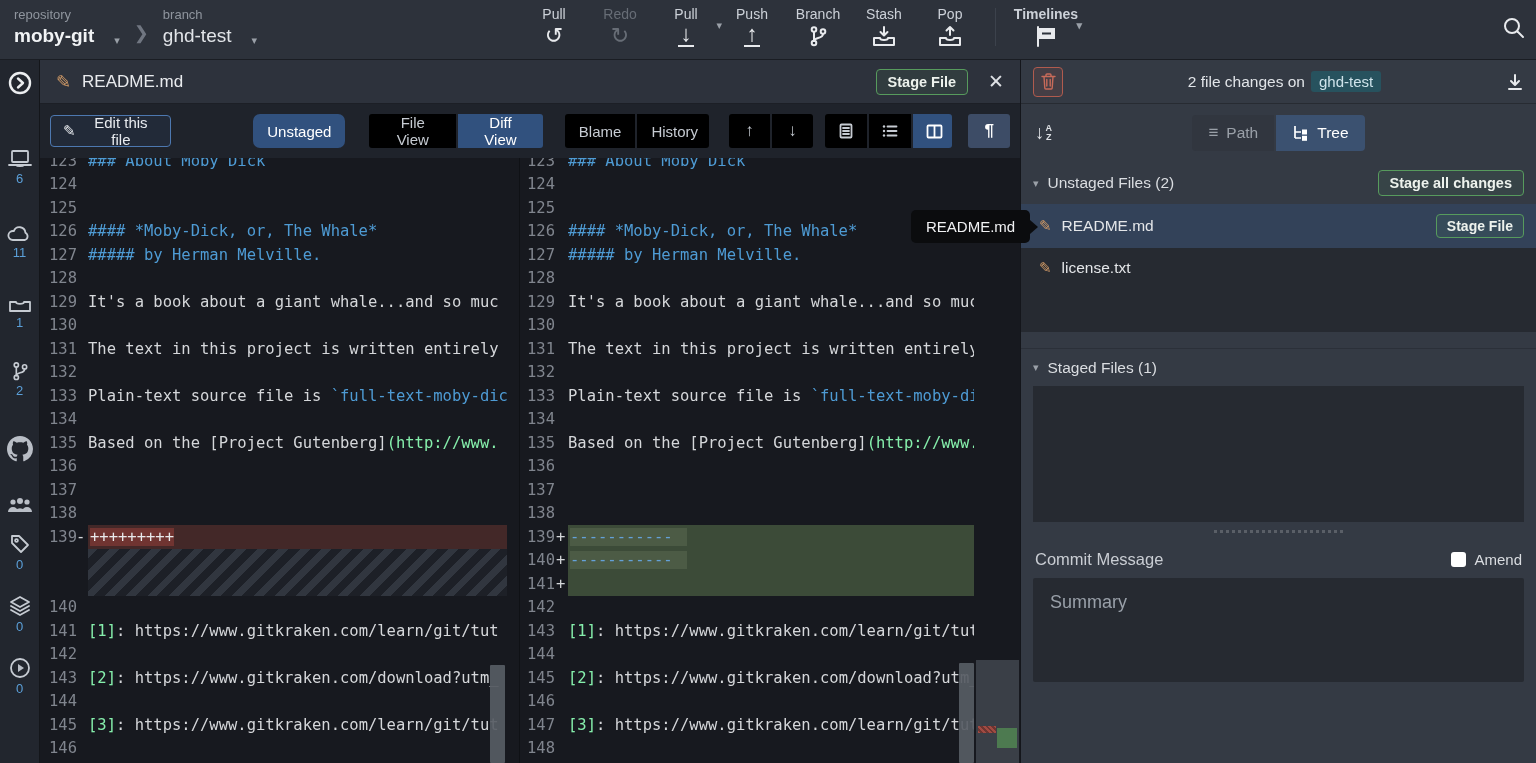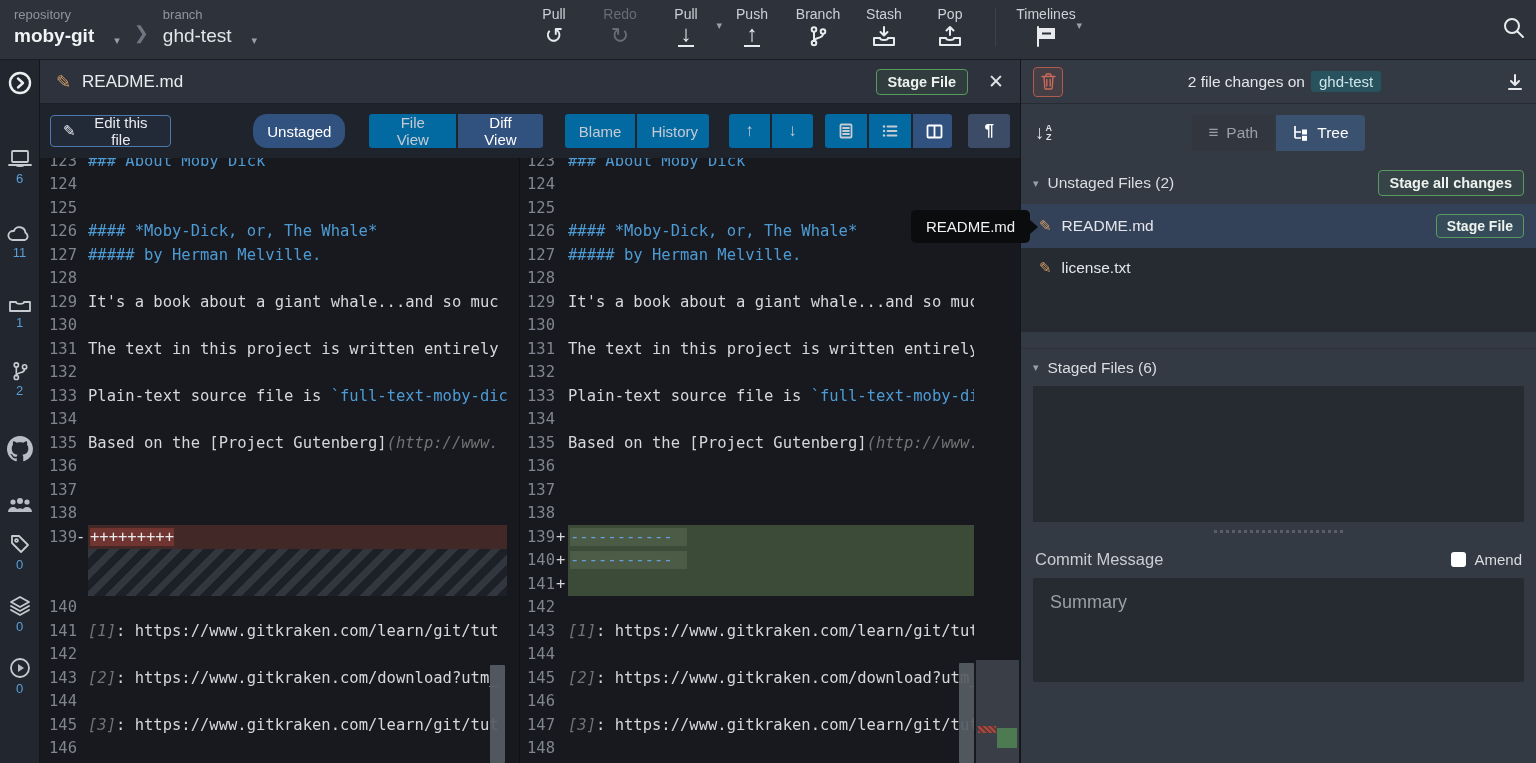--- a/index.html
+++ b/index.html
@@ -39,21 +39,21 @@
   .main { position:absolute; left:40px; top:60px; width:980px; bottom:0; background:#17191f; }
   .file-header { height:44px; background:#2d323c; border-bottom:1px solid #1c1f26; display:flex; align-items:center; padding:0 16px; }
   .pencil { color:#d19a66; font-size:18px; margin-right:11px; }
   .file-title { font-size:17px; color:#e9ebee; flex:1; }
   .btn-green { background:rgba(90,160,95,.10); border:1px solid #579b5d; color:#edf2ed; font-size:14.5px; font-weight:bold; border-radius:4px; padding:4px 11px; cursor:pointer; font-family:"Liberation Sans", sans-serif; }
   .close-x { background:none; border:none; color:#dfe2e6; font-size:19px; margin-left:20px; cursor:pointer; }
 
   .file-toolbar { height:54px; background:#1f232b; display:flex; align-items:center; padding:0 10px; }
   .btn-outline-blue { background:rgba(70,110,180,.10); border:1px solid #4d78b0; color:#e8ebef; border-radius:4px; height:32px; padding:0 12px; font-size:15px; display:flex; align-items:center; gap:8px; cursor:pointer; font-family:"Liberation Sans", sans-serif; }
   .btn-outline-blue .pencil { font-size:15px; margin:0; color:#e8ebef; }
-  .tbtn { background:#0369a1; border:none; color:#c6cbd2; height:34px; font-size:15px; padding:0 14px; cursor:pointer; font-family:"Liberation Sans", sans-serif; }
+  .tbtn { background:#000000; border:none; color:#c6cbd2; height:34px; font-size:15px; padding:0 14px; cursor:pointer; font-family:"Liberation Sans", sans-serif; }
   .tbtn.active { background:#31517e; color:#ffffff; }
   .seg { display:flex; gap:2px; border-radius:3px; overflow:hidden; }
   .gap-a{margin-left:82px;} .gap-b{margin-left:24px;} .gap-c{margin-left:22px;} .gap-d{margin-left:20px;} .gap-e{margin-left:12px;} .gap-f{margin-left:16px;}
   .icobtn { width:42px; display:flex; align-items:center; justify-content:center; }
   .pilcrow { font-size:17px; font-weight:bold; background:#3d4c66; color:#fff; }
 
   
   .diff { position:absolute; top:98px; left:0; right:0; bottom:0; display:flex; overflow:hidden; }
   .pane { position:relative; overflow:hidden; height:100%; }
   .pane-left { width:480px; border-right:1px solid #0f1115; }
@@ -62,21 +62,21 @@
   .drow { display:flex; align-items:center; height:23.5px; }
   .drow.hatch { height:47px; }
   .ln { flex:none; width:36px; padding-left:9px; color:#80858e; }
   .pane-right .ln { padding-left:7px; }
   .mk { flex:none; width:12px; color:#d4d7da; }
   .code { flex:1; white-space:pre; overflow:hidden; margin-right:12px; height:100%; display:flex; align-items:center; }
   .pane-right .code { margin-right:45px; }
   .seg-hdr { color:#4e9bd4; }
   .seg-pln { color:#d5d7da; }
   .seg-code { color:#4e9bd4; }
-  .seg-lnk { color:#737373;font-style:italic; }
+  .seg-lnk { color:#86efac; }
   .drow.del .code { background:#432828; padding-left:2px; }
   .seg-delw { background:#703431; color:#e8eaec; }
   .drow.add .code { background:#3c4b38; padding-left:2px; }
   .seg-addw { background:#4c5b45; color:#64a1d8; padding-right:14px; }
   .drow.hatch .code { background:repeating-linear-gradient(135deg,#31363f 0 7px,#1d2027 7px 15px); }
   .thumb { position:absolute; width:15px; background:#575c64; opacity:.92; border-radius:1px; }
   .thumb-left { right:14px; top:507px; height:98px; }
   .thumb-right { right:45px; top:505px; height:100px; }
   .minimap { position:absolute; right:0; top:502px; width:43px; height:103px; background:#3a3f47; }
   .mm-red { position:absolute; left:2px; top:66px; width:18px; height:7px; background:repeating-linear-gradient(45deg,#a04a42 0 2px,#6b3531 2px 4px); }
@@ -198,21 +198,21 @@
     <button class="tb-act">
       <span class="tb-label">Pop</span>
       <span>
         <svg width="26" height="24" viewBox="0 0 26 24">
             <path class="s-stroke" d="M13 11 v-8 M9.5 6.5 l3.5-3.5 3.5 3.5"></path>
             <path class="s-stroke" d="M3 14 h6 c0 2.5 8 2.5 8 0 h6 v7 h-20 z"></path>
           </svg>
       </span>
     </button>
     <div class="tb-divider"></div>
-    <button class="tb-act" style="width:76px;">
+    <button class="tb-act" style="width:76px;font-weight:bold;">
       <span class="tb-label">Timelines</span>
       <span>
         <svg width="26" height="24" viewBox="0 0 26 24">
             <path class="s-stroke" d="M5 3 v19"></path>
             <rect x="5" y="4" width="17" height="11" fill="#e8eaed"></rect>
             <line x1="9" y1="9.5" x2="18" y2="9.5" stroke="#2d323b" stroke-width="2"></line>
           </svg>
       </span>
       <span class="tb-caret" style="right:2px;">▾</span>
     </button>
@@ -327,21 +327,21 @@
     <span class="file-title">README.md</span>
     <button class="btn-green">Stage File</button>
     <button class="close-x">✕</button>
   </div>
 
   <div class="file-toolbar">
     <button class="btn-outline-blue">
       <span class="pencil">✎</span>
       <span>Edit this file</span>
     </button>
-    <button class="tbtn active gap-a" style="border-radius:14px;">Unstaged</button>
+    <button class="tbtn active gap-a" style="border-radius:7px;">Unstaged</button>
     <div class="seg gap-b">
       <button class="tbtn">File View</button>
       <button class="tbtn active">Diff View</button>
     </div>
     <div class="seg gap-c">
       <button class="tbtn">Blame</button>
       <button class="tbtn">History</button>
     </div>
     <div class="seg gap-d">
       <button class="tbtn icobtn">
@@ -718,21 +718,21 @@
     <div class="filerow" style="height:40px;">
       <span class="pencil">✎</span>
       <span class="filename">license.txt</span>
     </div>
   </div>
 
   <div class="p-gap16"></div>
 
   <div class="sec-head staged-head">
     <span class="sec-caret">▾</span>
-    <span class="sec-title">Staged Files (6)</span>
+    <span class="sec-title">Staged Files (1)</span>
   </div>
 
   <div class="staged-box"></div>
 
   <div class="handle-row">
     <div class="handle"></div>
   </div>
 
   <div class="commit-head">
     <span class="commit-title">Commit Message</span>

